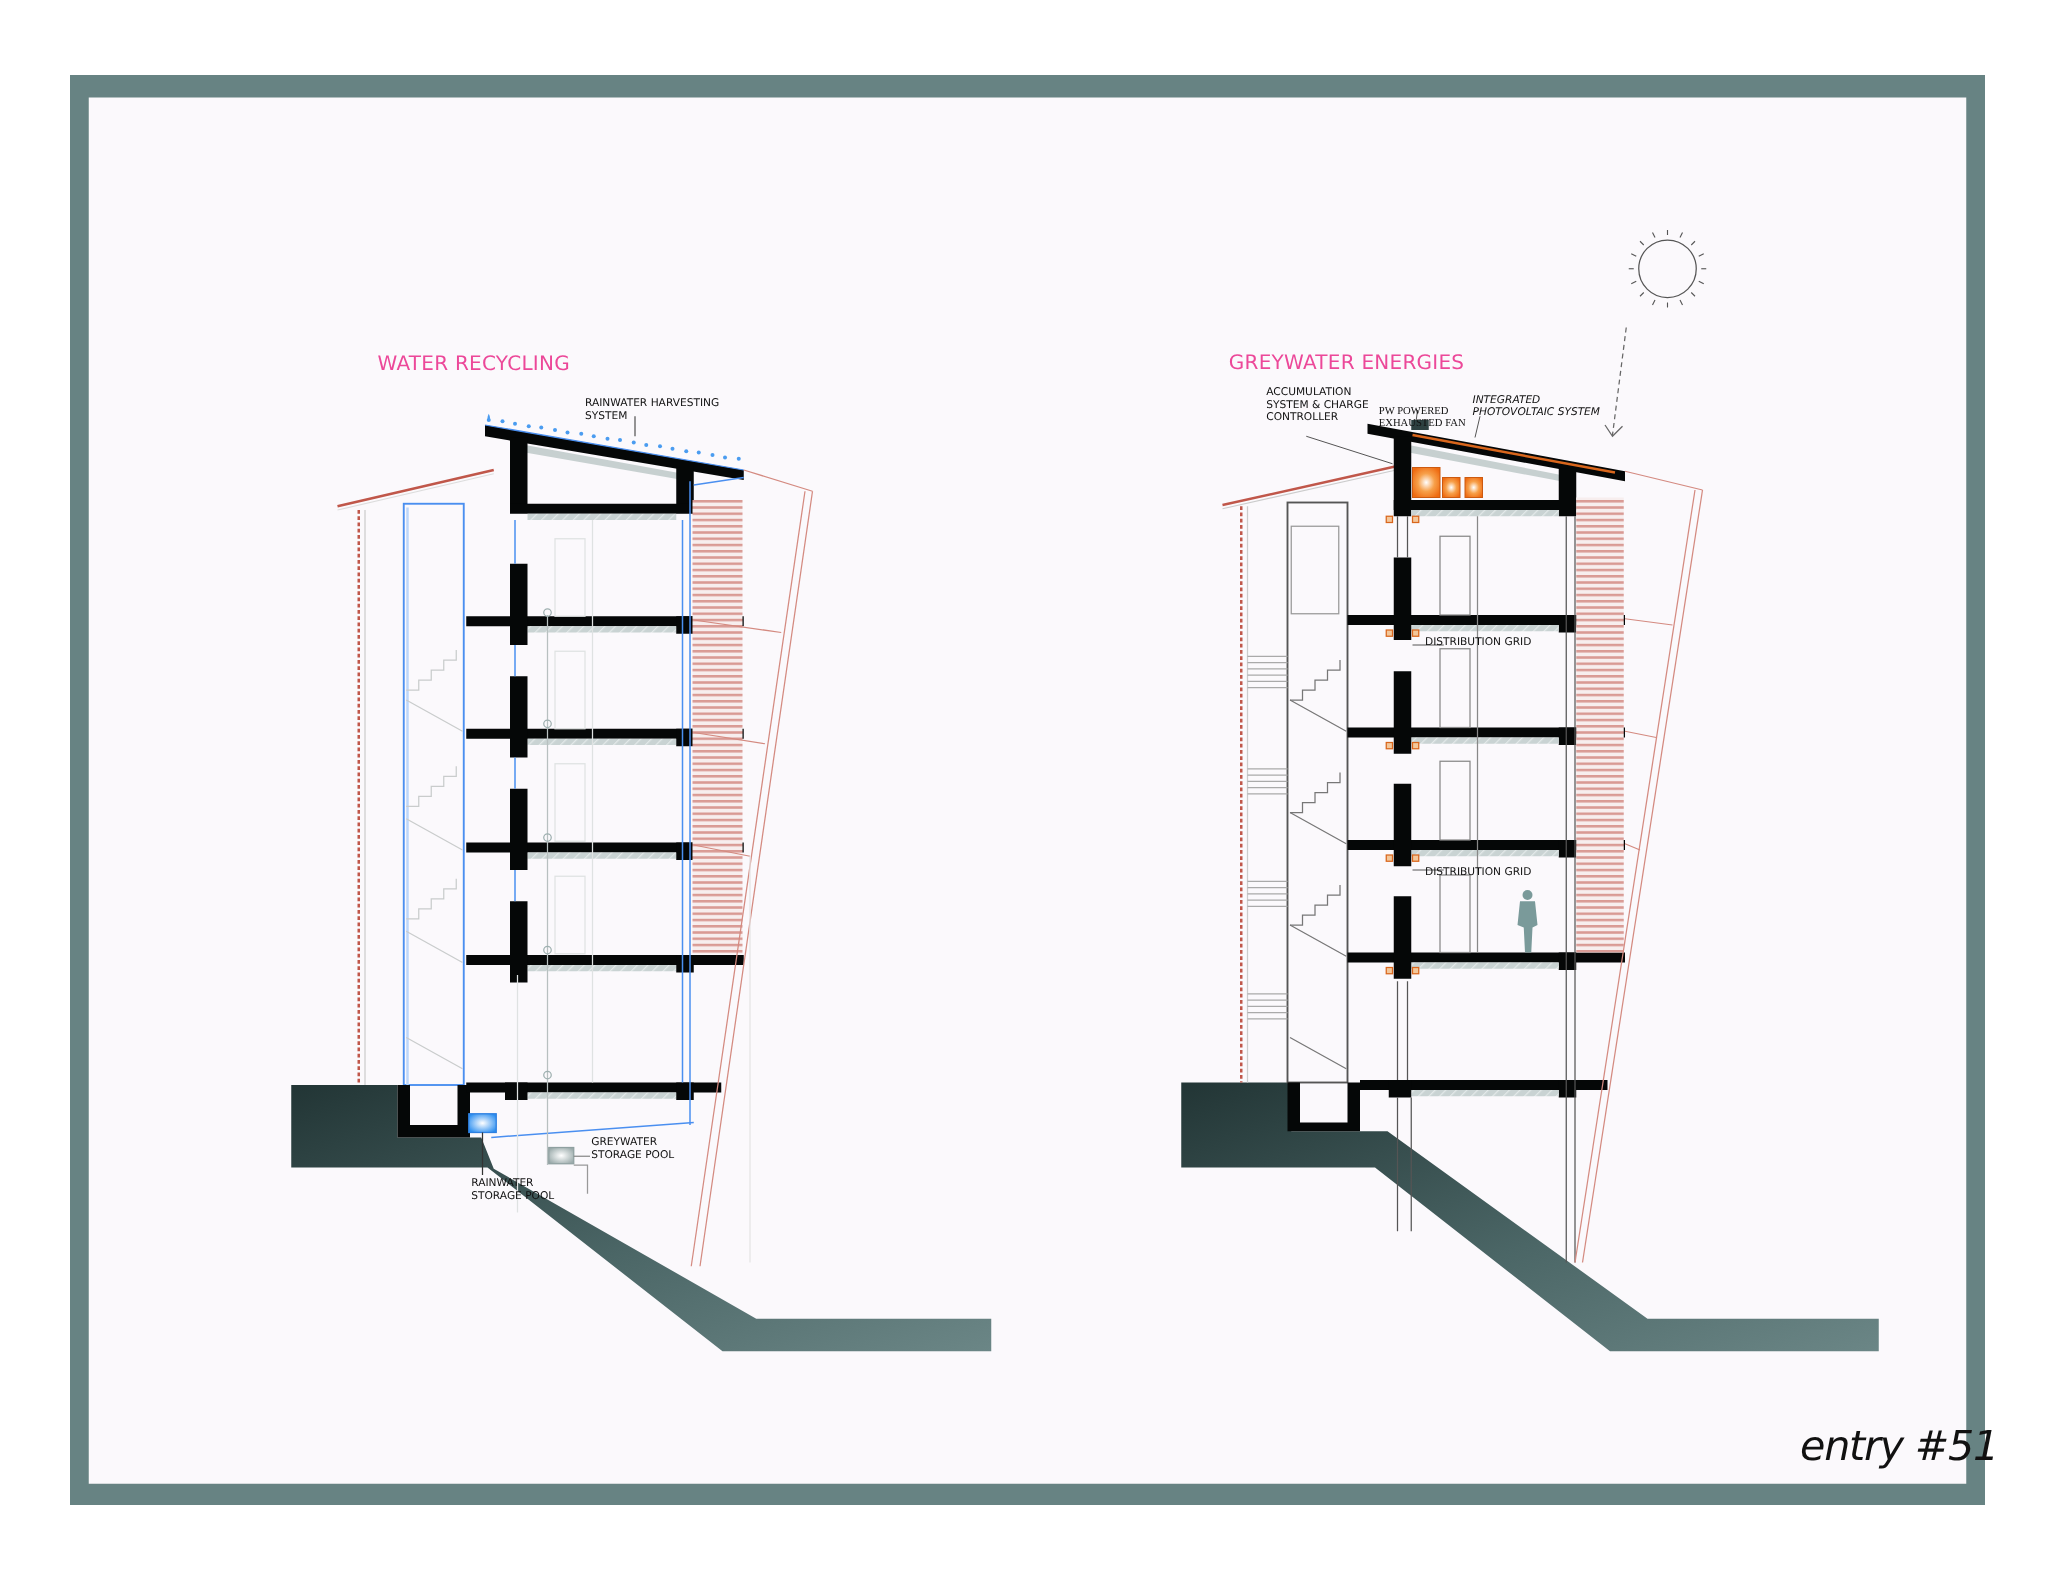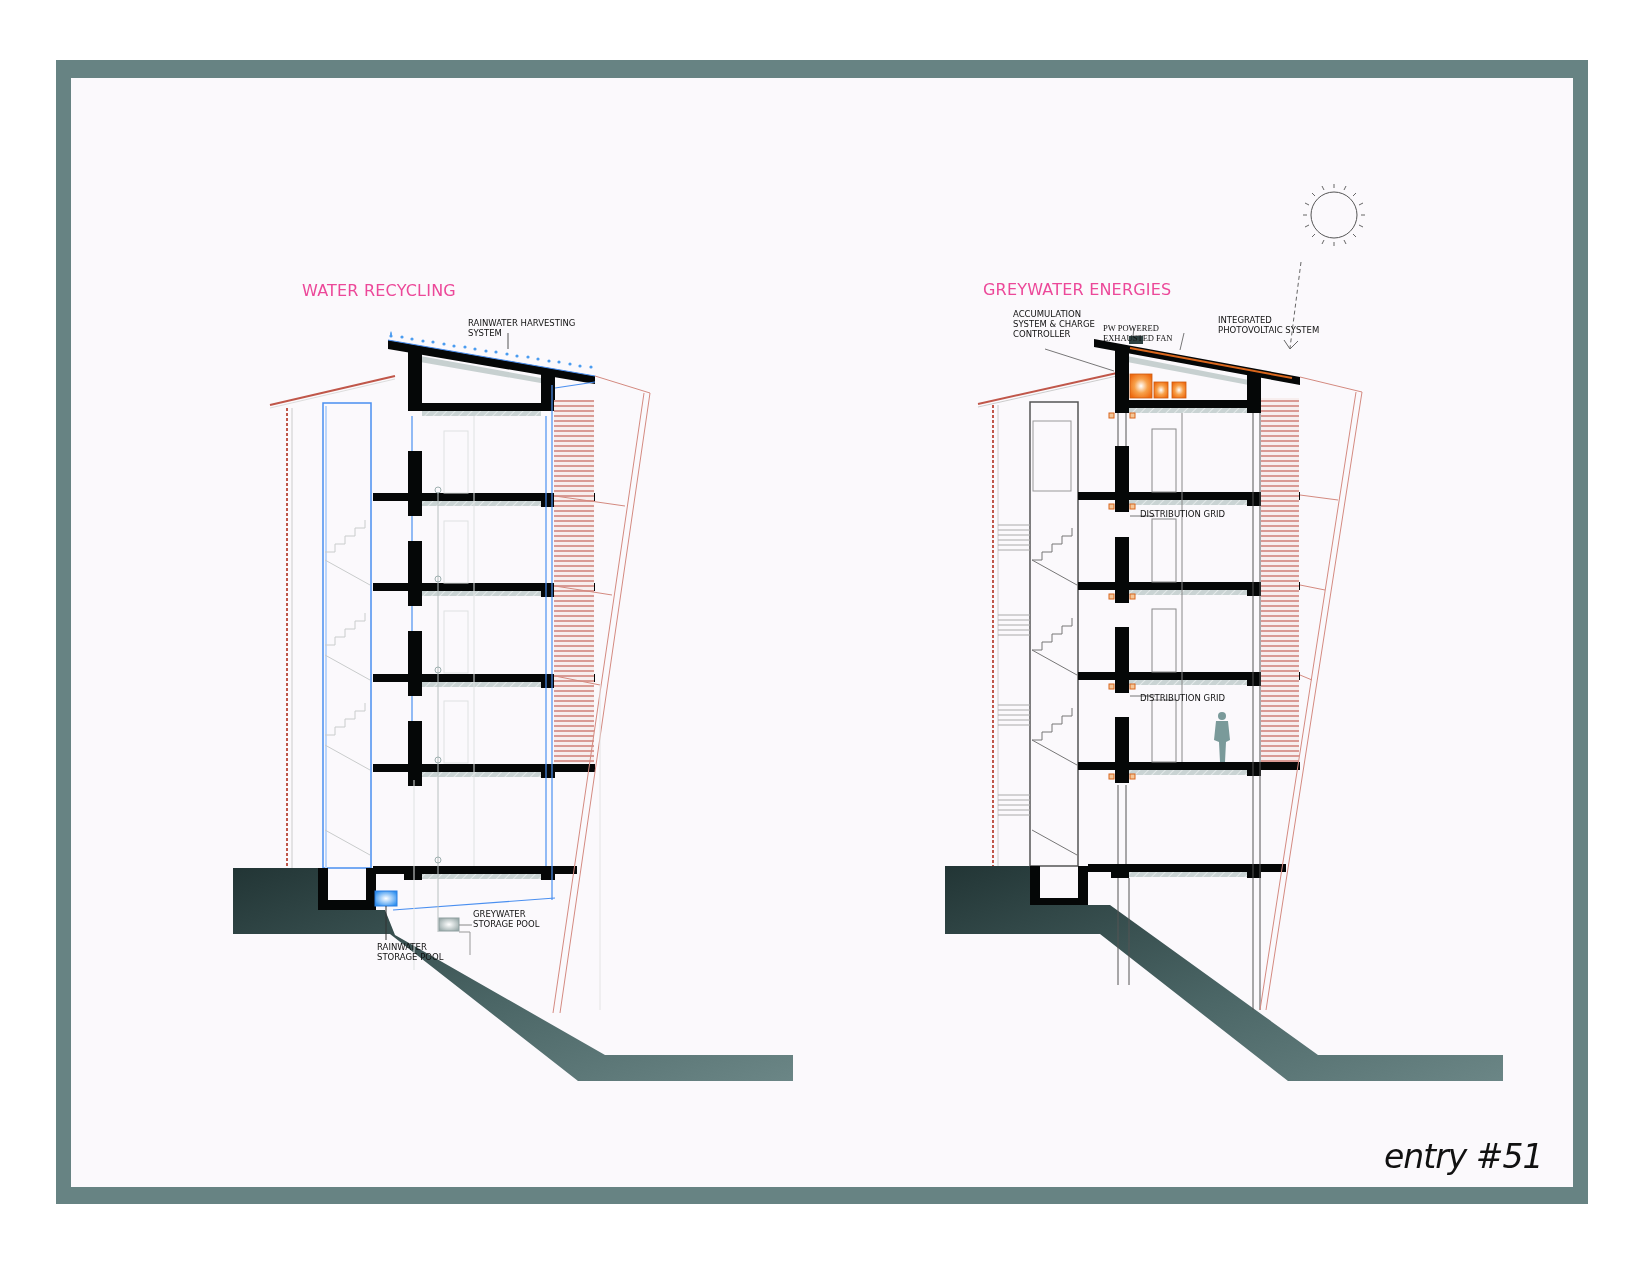--- a/index.html
+++ b/index.html
@@ -355,18 +355,18 @@
 STORAGE POOL</div>
 <div class="label" style="left:473px; top:909px;">GREYWATER
 STORAGE POOL</div>
 
 <div class="title" style="left:983px; top:280px;">GREYWATER ENERGIES</div>
 <div class="label" style="left:1013px; top:309px;">ACCUMULATION
 SYSTEM &amp; CHARGE
 CONTROLLER</div>
 <div class="label" style="left:1103px; top:323px;font-family:Liberation Serif, serif;">PW POWERED
 EXHAUSTED FAN</div>
-<div class="label" style="left:1218px; top:315px;">INTEGRATED
+<div class="label" style="left:1178px; top:315px;font-style:italic;">INTEGRATED
 PHOTOVOLTAIC SYSTEM</div>
 <div class="label" style="left:1140px; top:509px;">DISTRIBUTION GRID</div>
 <div class="label" style="left:1140px; top:693px;">DISTRIBUTION GRID</div>
 
-<div class="entry" style="left:1384px; top:1137px;">entry #51</div>
+<div class="entry" style="left:1440px; top:1137px;">entry #51</div>
 
 </body></html>

